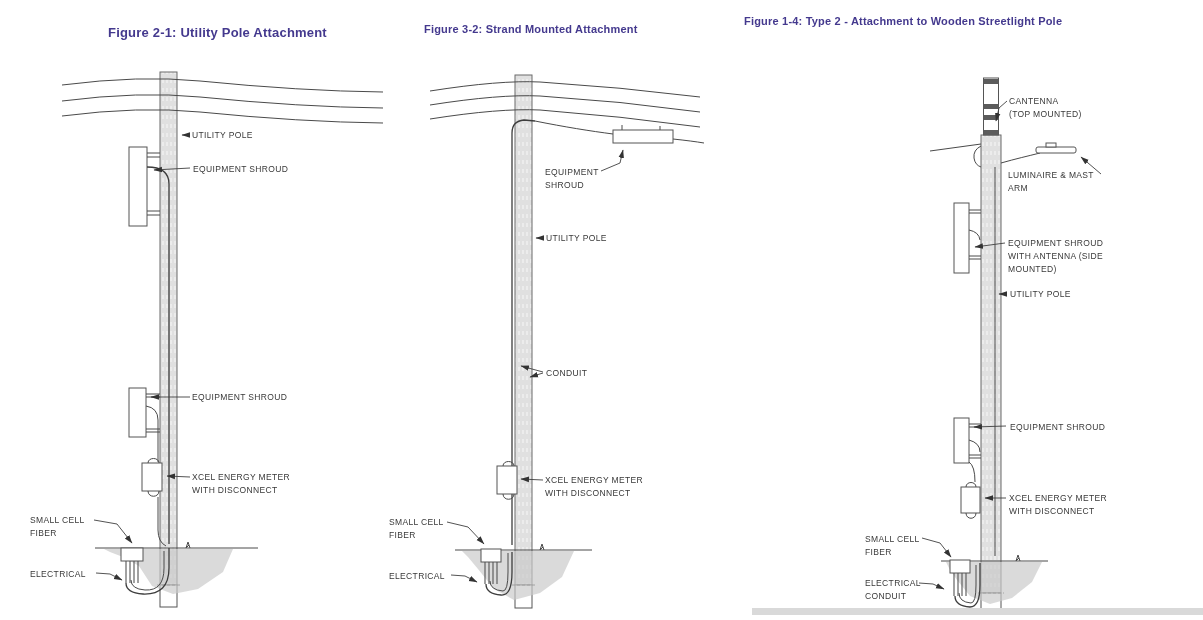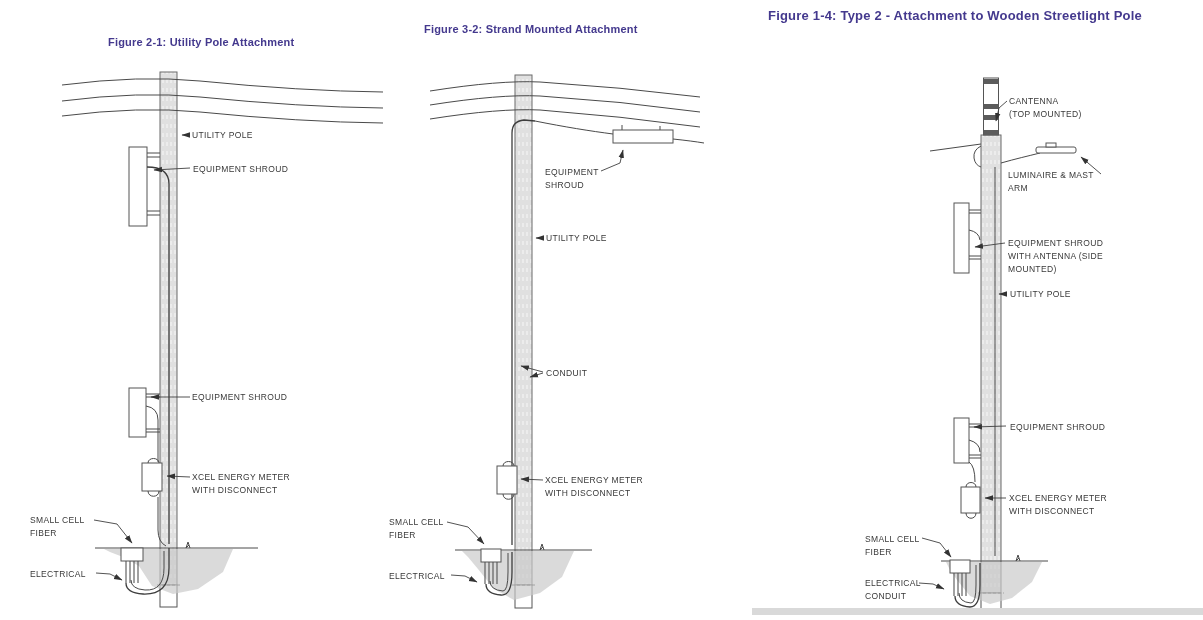--- a/index.html
+++ b/index.html
@@ -1,21 +1,21 @@
 <!DOCTYPE html>
 <html><head>
 <meta charset="utf-8">
 <style>
   html,body{margin:0;padding:0;background:#ffffff;}
   #canvas{position:relative;width:1203px;height:620px;background:#ffffff;overflow:hidden;
           font-family:"Liberation Sans",sans-serif;}
   .fig-title{position:absolute;font-weight:bold;color:#44398e;letter-spacing:.2px;white-space:nowrap;}
-  #title-1{left:108px;top:36px;font-size:11px;}
+  #title-1{left:108px;top:25px;font-size:13px;}
   #title-2{left:424px;top:23px;font-size:11px;}
-  #title-3{left:744px;top:8px;font-size:13px;margin-left:24px;}
+  #title-3{left:744px;top:15px;font-size:11px;}
   svg{position:absolute;left:0;top:0;}
   .ln{stroke:#4a4a4a;stroke-width:1;fill:none;}
   .cond{stroke:#3d3d3d;stroke-width:1.3;fill:none;}
   .cond2{stroke:#4a4a4a;stroke-width:1;fill:none;}
   .box{fill:#ffffff;stroke:#555555;stroke-width:1;}
   .pole{fill:url(#wood);stroke:#6b6b6b;stroke-width:1;}
   .leader{stroke:#3f3f3f;stroke-width:.9;fill:none;}
   .lbl{font:8.5px "Liberation Sans",sans-serif;fill:#383838;letter-spacing:.35px;}
   .soil{fill:#c8c8c8;opacity:.68;stroke:none;}
   .stub{stroke:#555555;stroke-width:1.1;fill:none;}

